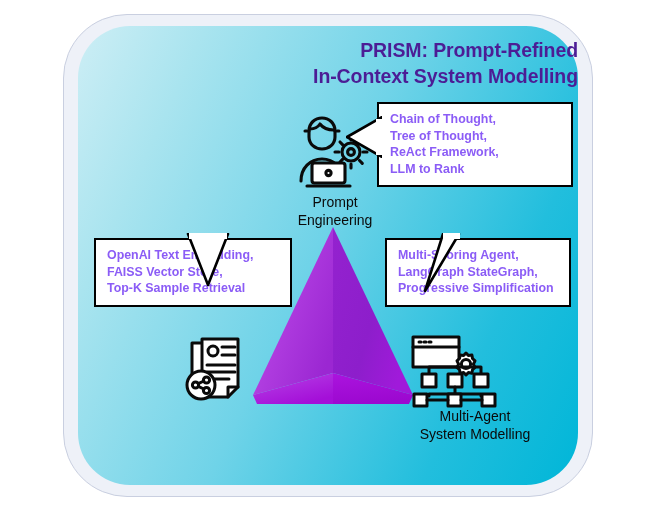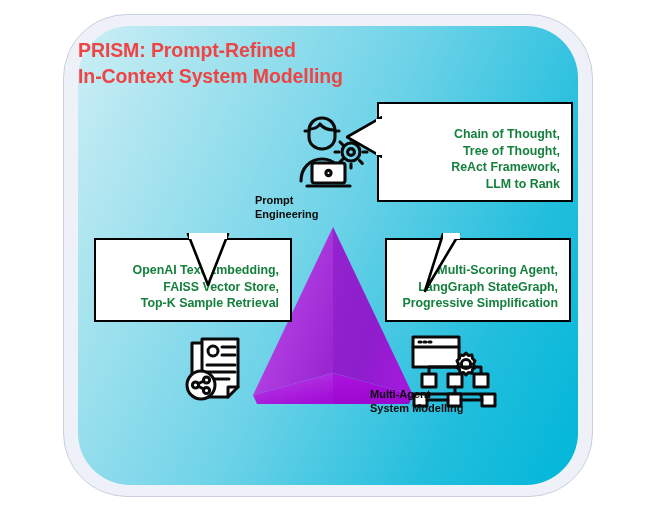--- a/index.html
+++ b/index.html
@@ -22,44 +22,44 @@
   .inner-panel{
     position:absolute;left:78px;top:26px;width:500px;height:459px;
     border-radius:52px;
     background:linear-gradient(115deg,#cdeef5 0%,#a9e4ef 18%,#6fd3e8 48%,#22bedd 78%,#00b6d8 100%);
     overflow:hidden;
   }
 
   
   .title{
     position:absolute;left:78px;top:38px;width:500px;
-    text-align:left;color:#ef4444;
+    text-align:right;color:#4c1d95;
     font-size:19.5px;font-weight:bold;line-height:1.33;
     letter-spacing:-0.1px;
     white-space:pre-line;
   }
 
   
   .pyramid{position:absolute;left:243px;top:223px;width:180px;height:185px;}
 
   
   .node-label{
-    position:absolute;color:#0a0a0a;
-    font-size:11px;font-weight:bold;line-height:1.25;white-space:pre-line;
+    position:absolute;text-align:center;color:#0a0a0a;
+    font-size:14px;font-weight:normal;line-height:1.25;white-space:pre-line;
   }
   #lbl-prompt{left:255px;top:194px;width:160px;}
   #lbl-incontext{left:120px;top:408px;width:175px;}
-  #lbl-multiagent{left:370px;top:388px;width:210px;}
+  #lbl-multiagent{left:370px;top:408px;width:210px;}
 
   
   .callout{position:absolute;}
   .callout .box{
     background:#ffffff;border:2.4px solid #000;
-    padding:22px 11px 8px;
-    text-align:right;color:#15803d;
+    padding:7px 11px 8px;
+    text-align:left;color:#8b5cf6;
     font-size:12.4px;font-weight:bold;line-height:1.33;
     white-space:pre-line;box-sizing:border-box;
     position:relative;z-index:2;
   }
   .tail{position:absolute;z-index:3;}
 
   #co-top{left:377px;top:102px;}
   #co-top .box{width:196px;}
   #co-left{left:94px;top:238px;}
   #co-left .box{width:198px;}

